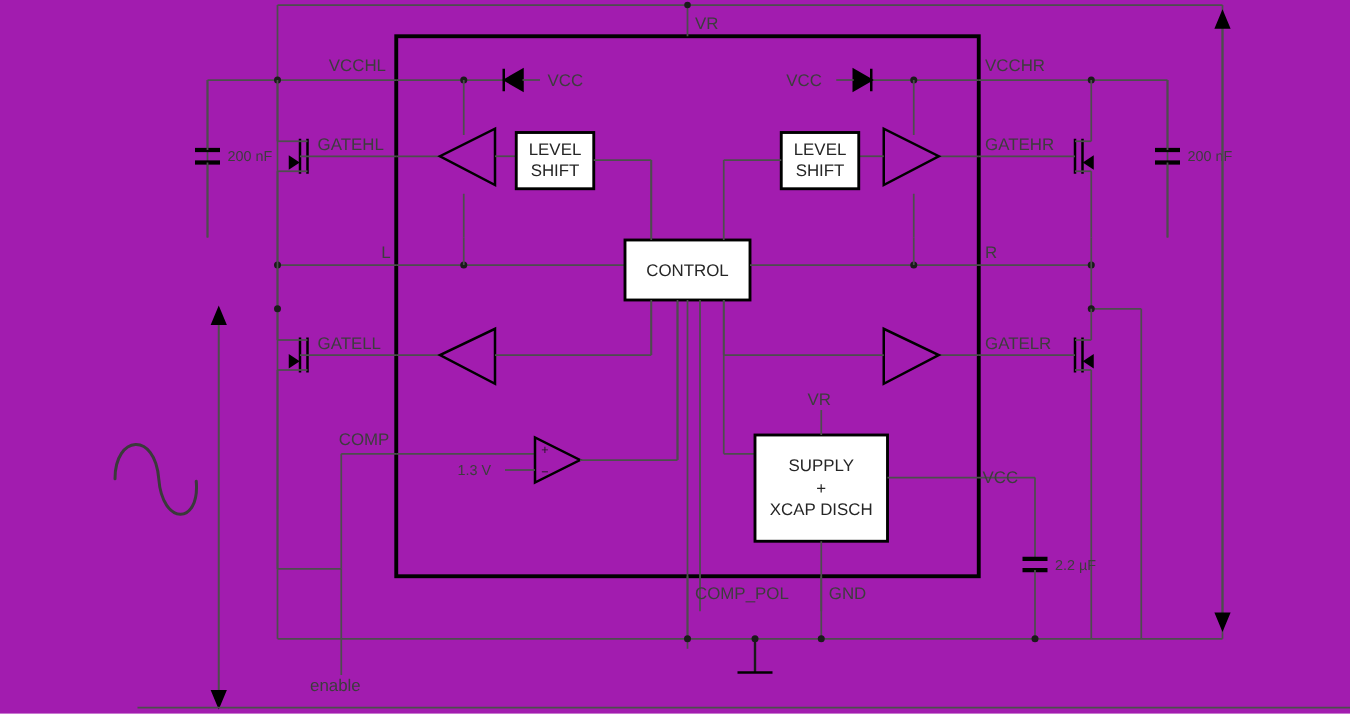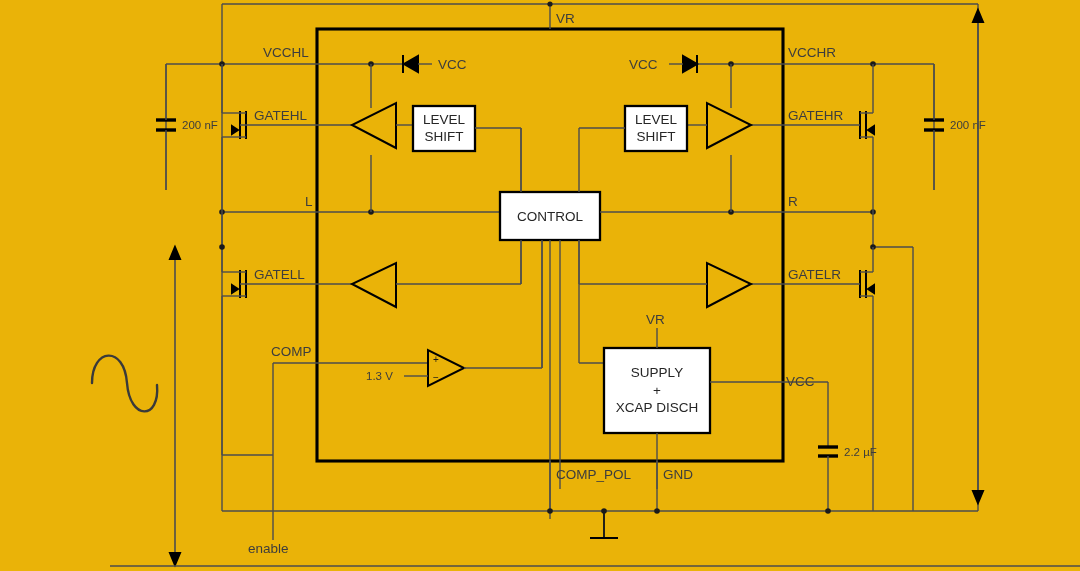--- a/index.html
+++ b/index.html
@@ -7,21 +7,21 @@
     padding: 0;
     background: #ffffff;
   }
   body {
     font-family: "Liberation Sans", sans-serif;
   }
   #diagram-root {
     position: relative;
     width: 1080px;
     height: 571px;
-    background: #eab308;
+    background: #a21caf;
     overflow: hidden;
   }
   svg#schematic {
     display: block;
     width: 1080px;
     height: 571px;
   }
   .wire        { stroke: #4d4d4d; stroke-width: 1.4; fill: none; }
   .wire-dark   { stroke: #1a1a1a; stroke-width: 1.9; fill: none; }
   .ic-box      { stroke: #000000; stroke-width: 3.1; fill: none; }

